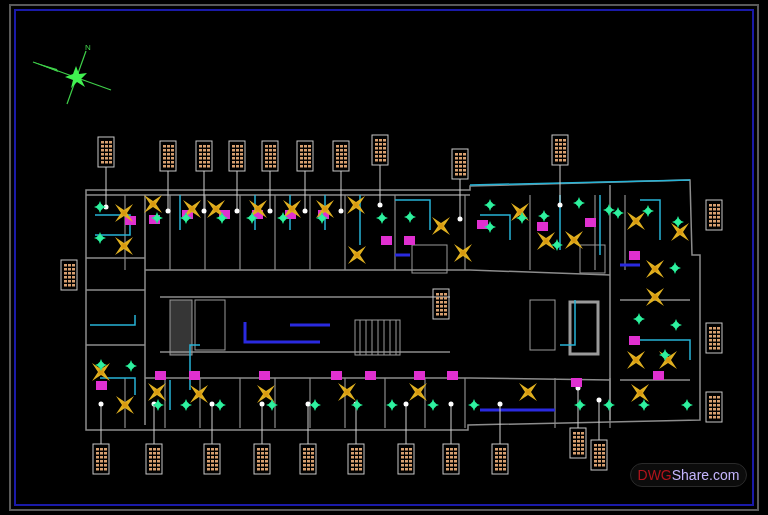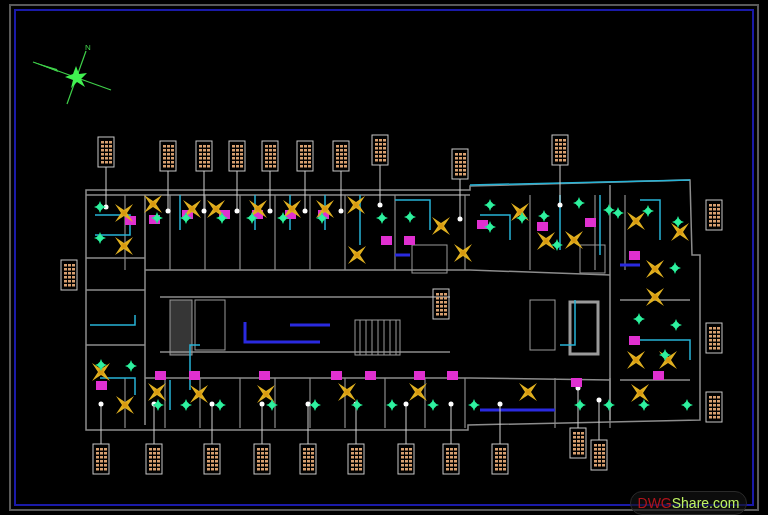--- a/index.html
+++ b/index.html
@@ -1,20 +1,20 @@
 <!DOCTYPE html>
 <html><head>
 <meta charset="utf-8">
 <style>
   html,body{margin:0;padding:0;background:#000;}
   body{width:768px;height:515px;overflow:hidden;position:relative;font-family:"Liberation Sans",sans-serif;}
   #canvas{position:absolute;left:0;top:0;width:768px;height:515px;}
-  .watermark{position:absolute;left:630px;top:463px;width:115px;height:22px;border:1px solid #2a2a2a;border-radius:12px;background:rgba(20,20,20,0.6);display:flex;align-items:center;justify-content:center;font-size:14px;letter-spacing:0px;margin-top:28px;}
+  .watermark{position:absolute;left:630px;top:463px;width:115px;height:22px;border:1px solid #2a2a2a;border-radius:12px;background:rgba(20,20,20,0.6);display:flex;align-items:center;justify-content:center;font-size:14px;letter-spacing:0px;}
   .wm-a{color:#b0141c;}
-  .wm-b{color:#bef264;}
+  .wm-b{color:#c4b5fd;}
 </style>
 </head>
 <body>
 
 <svg id="canvas" width="768" height="515" viewBox="0 0 768 515" xmlns="http://www.w3.org/2000/svg">
 
   <rect x="10" y="5" width="748" height="505" fill="none" stroke="#5a5a5a" stroke-width="2"></rect>
   <rect x="15" y="10" width="738" height="495" fill="none" stroke="#1a1aa8" stroke-width="2"></rect>
 
   <g transform="translate(76,77)">

